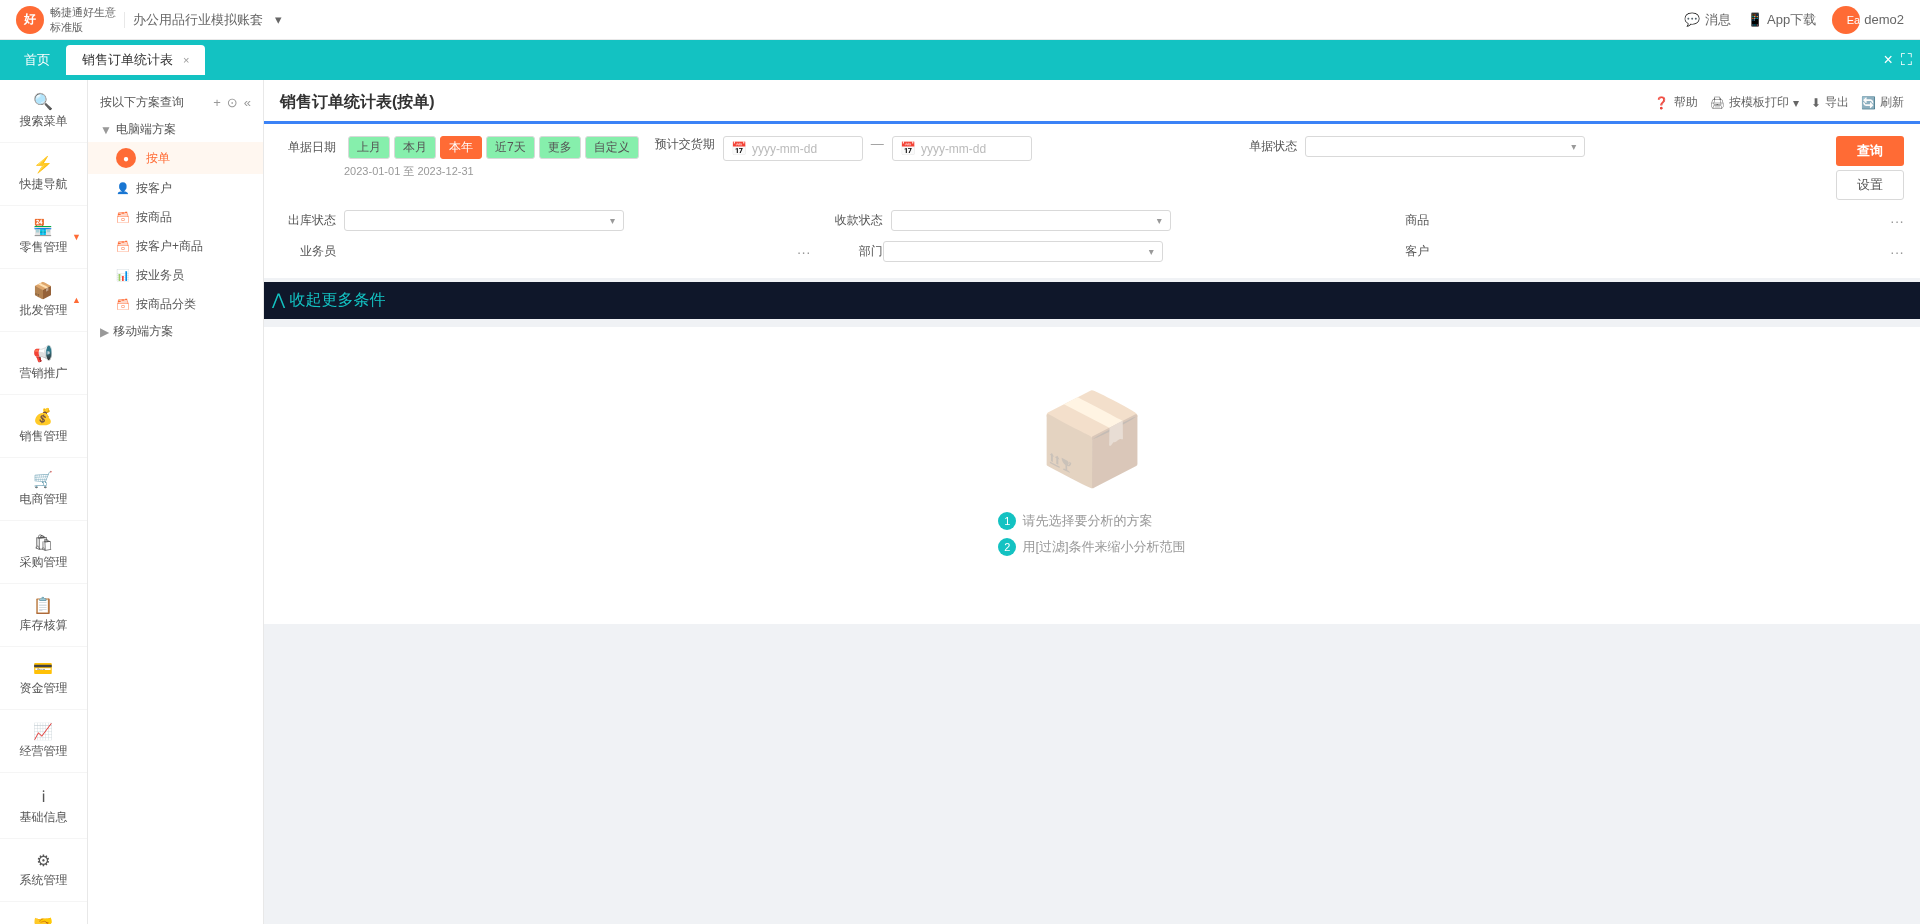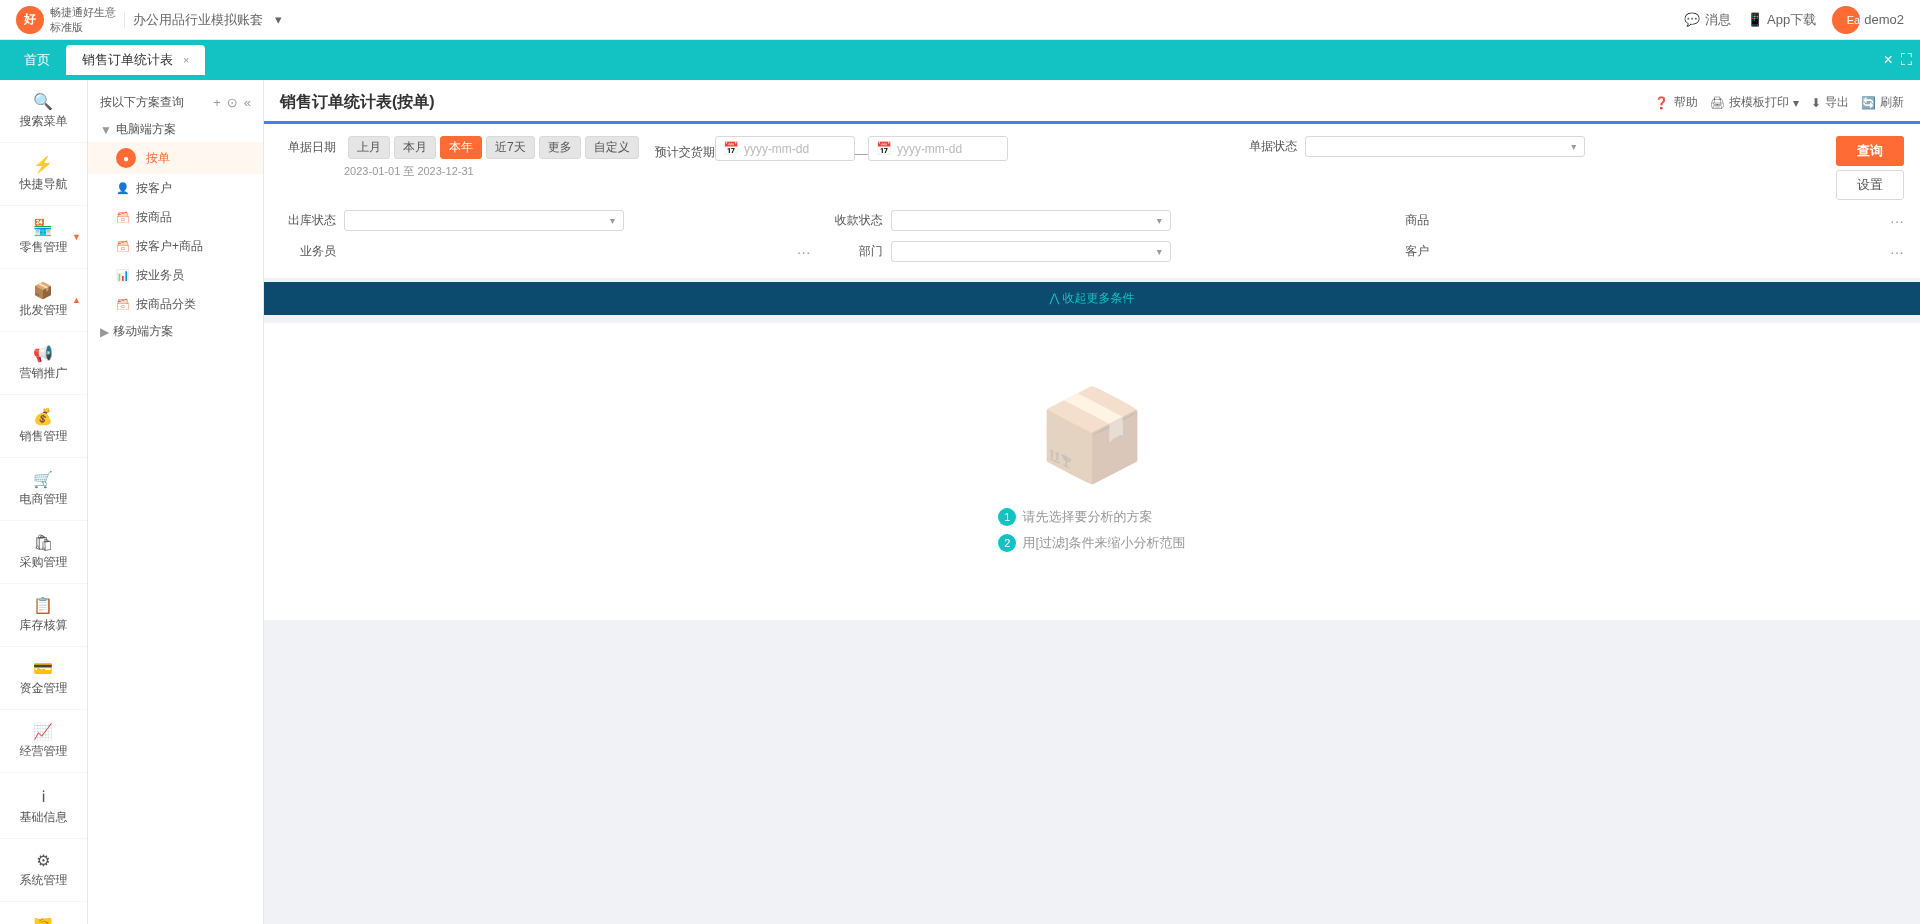--- a/index.html
+++ b/index.html
@@ -160,47 +160,47 @@
       margin-bottom: 10px;
     }
     .filter-label { font-size: 12px; color: #555; white-space: nowrap; min-width: 56px; text-align: right; }
     .filter-date-btns { display: flex; align-items: center; gap: 4px; }
     .date-btn {
       padding: 2px 8px;
       font-size: 12px;
       border: 1px solid #d9d9d9;
       border-radius: 3px;
       cursor: pointer;
-      background: #e5e5e5;
+      background: #86efac;
       color: #555;
     }
     .date-btn.active { background: #ff6b35; color: white; border-color: #ff6b35; }
     .date-range-text { font-size: 11px; color: #999; }
     .filter-dash { color: #999; }
     .filter-date-picker {
       display: flex;
       align-items: center;
       border: 1px solid #d9d9d9;
       border-radius: 3px;
       padding: 4px 8px;
       font-size: 12px;
       gap: 4px;
       cursor: pointer;
       width: 140px;
       color: #bbb;
     }
     .filter-calendar-icon { color: #ff6b35; font-size: 13px; }
     .filter-ellipsis { color: #999; cursor: pointer; font-size: 14px; }
     .collapse-bar {
-      text-align: center;
+      text-align: left;
       padding: 8px;
       color: #13c2c2;
       cursor: pointer;
-      font-size: 12px;
-      background: #0c4a6e;
+      font-size: 16px;
+      background: #0f172a;
       margin-bottom: 8px;
     }
 
     
     .btn-primary {
       background: #ff6b35;
       color: white;
       border: none;
       border-radius: 3px;
       padding: 6px 20px;
@@ -477,21 +477,21 @@
                 <button class="date-btn">近7天</button>
                 <button class="date-btn">更多</button>
                 <button class="date-btn">自定义</button>
               </div>
             </div>
             <div style="padding-left:64px;">
               <span class="date-range-text">2023-01-01 至 2023-12-31</span>
             </div>
           </div>
 
-          <div style="display:flex;align-items:flex-end;flex:1;">
+          <div style="display:flex;align-items:flex-start;gap:8px;flex:1;">
             <span class="filter-label">预计交货期</span>
             <div class="filter-date-picker">
               <span class="filter-calendar-icon">📅</span>
               <span>yyyy-mm-dd</span>
             </div>
             <span class="filter-dash">—</span>
             <div class="filter-date-picker">
               <span class="filter-calendar-icon">📅</span>
               <span>yyyy-mm-dd</span>
             </div>
@@ -534,21 +534,21 @@
           </div>
         </div>
 
         <div style="display:flex;align-items:center;gap:16px;margin-bottom:4px;">
           <div style="display:flex;align-items:center;gap:8px;flex:1;">
             <span class="filter-label">业务员</span>
             <div style="flex:1;display:flex;align-items:center;justify-content:flex-end;">
               <span class="filter-ellipsis">···</span>
             </div>
           </div>
-          <div style="display:flex;align-items:center;gap:8px;flex:1;">
+          <div style="display:flex;align-items:center;gap:0;flex:1;">
             <span class="filter-label">部门</span>
             <div class="status-select-container">
               <span class="status-select-text"></span>
               <span class="chevron-down">▾</span>
             </div>
           </div>
           <div style="display:flex;align-items:center;gap:8px;flex:1;">
             <span class="filter-label">客户</span>
             <div style="flex:1;display:flex;align-items:center;justify-content:flex-end;">
               <span class="filter-ellipsis">···</span>

